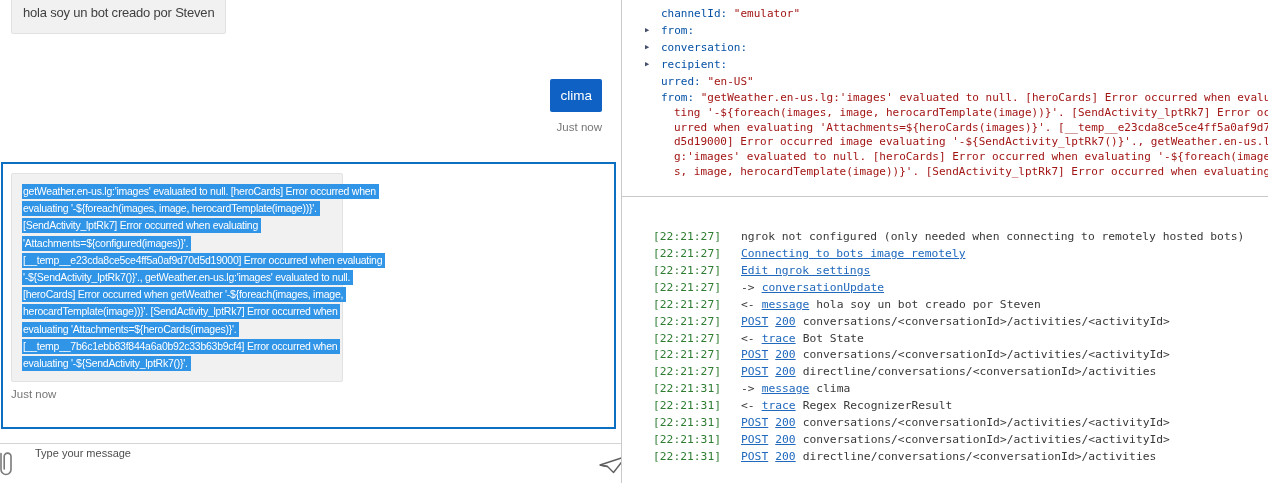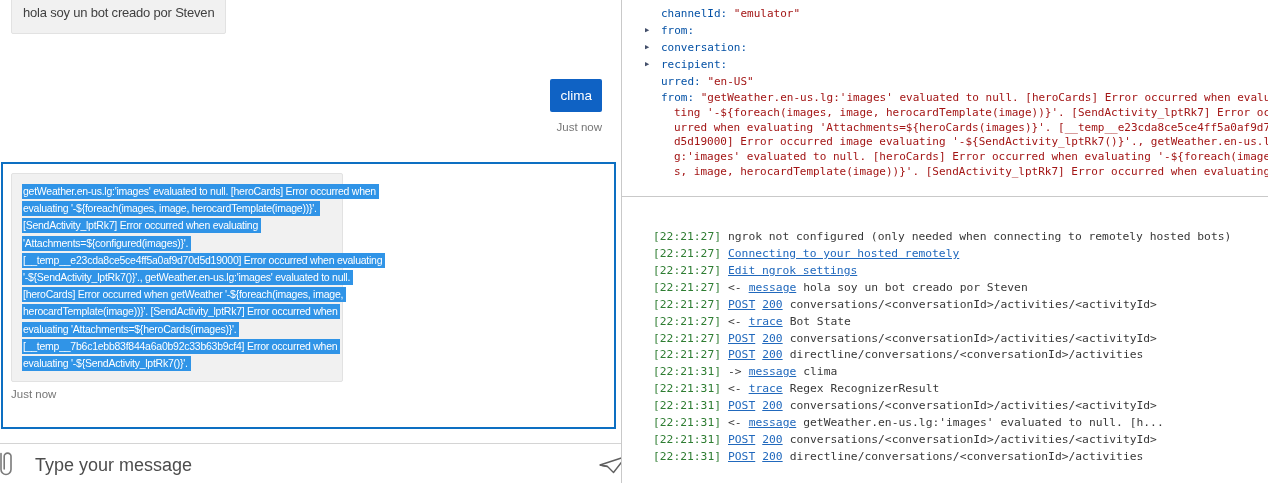--- a/index.html
+++ b/index.html
@@ -21,40 +21,40 @@
   .user-msg{position:absolute;right:19px;top:79px;background:var(--user-bubble);color:#fff;
     padding:7px 10px;font-size:13.5px;line-height:19px;border-radius:2px;}
   .user-time{position:absolute;right:19px;top:121px;font-size:11.5px;color:var(--muted);}
   .activity-sel{position:absolute;left:1px;top:162px;width:615px;height:267px;border:2px solid var(--activity-border);}
   .error-bubble{position:absolute;left:11px;top:173px;width:332px;min-height:206px;padding:9px 11px;}
   .eline{white-space:nowrap;font-size:10.5px;letter-spacing:-0.25px;line-height:17.2px;}
   .sel{background:var(--selection);color:#fff;padding:1px 3px 2px 1px;margin-left:-1px;}
   .error-time{position:absolute;left:11px;top:388px;font-size:11.5px;color:var(--muted);}
   .input-divider{position:absolute;left:0;top:443px;width:621px;height:1px;background:#d4d4d4;}
   .clip-btn{position:absolute;left:-8px;top:450px;width:26px;height:30px;}
-  .msg-input{position:absolute;left:33px;top:452px;width:540px;height:26px;border:none;outline:none;
-    font-family:"Liberation Sans",sans-serif;font-size:18px;color:#404040;background:transparent;}
+  .msg-input{position:absolute;left:33px;top:440px;width:540px;height:26px;border:none;outline:none;
+    font-family:"Liberation Sans",sans-serif;font-size:11px;color:#404040;background:transparent;}
   .msg-input::placeholder{color:#4d4d4d;opacity:1;}
   .send-btn{position:absolute;left:597px;top:452px;width:32px;height:26px;cursor:pointer;}
   
   .right-panel{position:absolute;left:622px;top:0;width:646px;height:483px;background:#fff;overflow:hidden;}
   .h-divider{position:absolute;left:0;top:196px;width:646px;height:1px;background:var(--divider);}
   .inspector{position:absolute;left:0;top:5px;width:646px;font-family:"DejaVu Sans Mono",monospace;
     font-size:11px;color:#333;white-space:nowrap;}
   .ins-row{height:17px;line-height:17px;padding-left:39px;position:relative;}
   .arrow{position:absolute;left:23px;top:0;font-size:7px;color:#44506b;line-height:17px;}
   .key{color:var(--key-blue);}
   .val{color:var(--string-red);}
   .ins-text{margin-left:39px;margin-top:1px;}
   .ins-text .tline{line-height:14.8px;white-space:pre;}
   .ins-text .cont{padding-left:13px;}
   .log{position:absolute;left:0;top:229px;width:646px;font-family:"DejaVu Sans Mono",monospace;
     font-size:11.3px;white-space:nowrap;color:#383838;}
   .log-row{height:16.93px;line-height:16.93px;padding-left:31px;}
-  .log-time{color:var(--time-green);margin-right:7px;}
+  .log-time{color:var(--time-green);margin-right:20px;}
   .log-part{margin-right:7px;}
   .log-link{color:var(--link-blue);text-decoration:underline;cursor:pointer;}
 </style>
 </head>
 <body>
 
 <div class="left-panel">
 
   <div class="bubble bot-hello">
     <span>hola soy un bot creado por Steven</span>
@@ -121,28 +121,28 @@
         <div class="tline cont"><span class="val">d5d19000] Error occurred image evaluating '-${SendActivity_lptRk7()}'., getWeather.en-us.l</span></div>
         <div class="tline cont"><span class="val">g:'images' evaluated to null. [heroCards] Error occurred when evaluating '-${foreach(image</span></div>
         <div class="tline cont"><span class="val">s, image, herocardTemplate(image))}'. [SendActivity_lptRk7] Error occurred when evaluating</span></div>
       </div>
   </div>
 
   <div class="h-divider"></div>
 
   <div class="log">
       <div class="log-row"><span class="log-time">[22:21:27]</span><span class="log-part">ngrok not configured (only needed when connecting to remotely hosted bots)</span></div>
-      <div class="log-row"><span class="log-time">[22:21:27]</span><span class="log-part log-link">Connecting to your hosted remotely</span></div>
+      <div class="log-row"><span class="log-time">[22:21:27]</span><span class="log-part log-link">Connecting to bots image remotely</span></div>
       <div class="log-row"><span class="log-time">[22:21:27]</span><span class="log-part log-link">Edit ngrok settings</span></div>
+      <div class="log-row"><span class="log-time">[22:21:27]</span><span class="log-part">-&gt;</span><span class="log-part log-link">conversationUpdate</span></div>
       <div class="log-row"><span class="log-time">[22:21:27]</span><span class="log-part">&lt;-</span><span class="log-part log-link">message</span><span class="log-part">hola soy un bot creado por Steven</span></div>
       <div class="log-row"><span class="log-time">[22:21:27]</span><span class="log-part log-link">POST</span><span class="log-part log-link">200</span><span class="log-part">conversations/&lt;conversationId&gt;/activities/&lt;activityId&gt;</span></div>
       <div class="log-row"><span class="log-time">[22:21:27]</span><span class="log-part">&lt;-</span><span class="log-part log-link">trace</span><span class="log-part">Bot State</span></div>
       <div class="log-row"><span class="log-time">[22:21:27]</span><span class="log-part log-link">POST</span><span class="log-part log-link">200</span><span class="log-part">conversations/&lt;conversationId&gt;/activities/&lt;activityId&gt;</span></div>
       <div class="log-row"><span class="log-time">[22:21:27]</span><span class="log-part log-link">POST</span><span class="log-part log-link">200</span><span class="log-part">directline/conversations/&lt;conversationId&gt;/activities</span></div>
       <div class="log-row"><span class="log-time">[22:21:31]</span><span class="log-part">-&gt;</span><span class="log-part log-link">message</span><span class="log-part">clima</span></div>
       <div class="log-row"><span class="log-time">[22:21:31]</span><span class="log-part">&lt;-</span><span class="log-part log-link">trace</span><span class="log-part">Regex RecognizerResult</span></div>
       <div class="log-row"><span class="log-time">[22:21:31]</span><span class="log-part log-link">POST</span><span class="log-part log-link">200</span><span class="log-part">conversations/&lt;conversationId&gt;/activities/&lt;activityId&gt;</span></div>
-      <div class="log-row"><span class="log-time">[22:21:31]</span><span class="log-part">&lt;-</span><span class="log-part log-link">message</span><span class="log-part">getWeather.en-us.lg:'images' evaluated to null. [h...</span></div>
       <div class="log-row"><span class="log-time">[22:21:31]</span><span class="log-part log-link">POST</span><span class="log-part log-link">200</span><span class="log-part">conversations/&lt;conversationId&gt;/activities/&lt;activityId&gt;</span></div>
       <div class="log-row"><span class="log-time">[22:21:31]</span><span class="log-part log-link">POST</span><span class="log-part log-link">200</span><span class="log-part">directline/conversations/&lt;conversationId&gt;/activities</span></div>
     </div>
 
 </div>
 
 </body></html>

